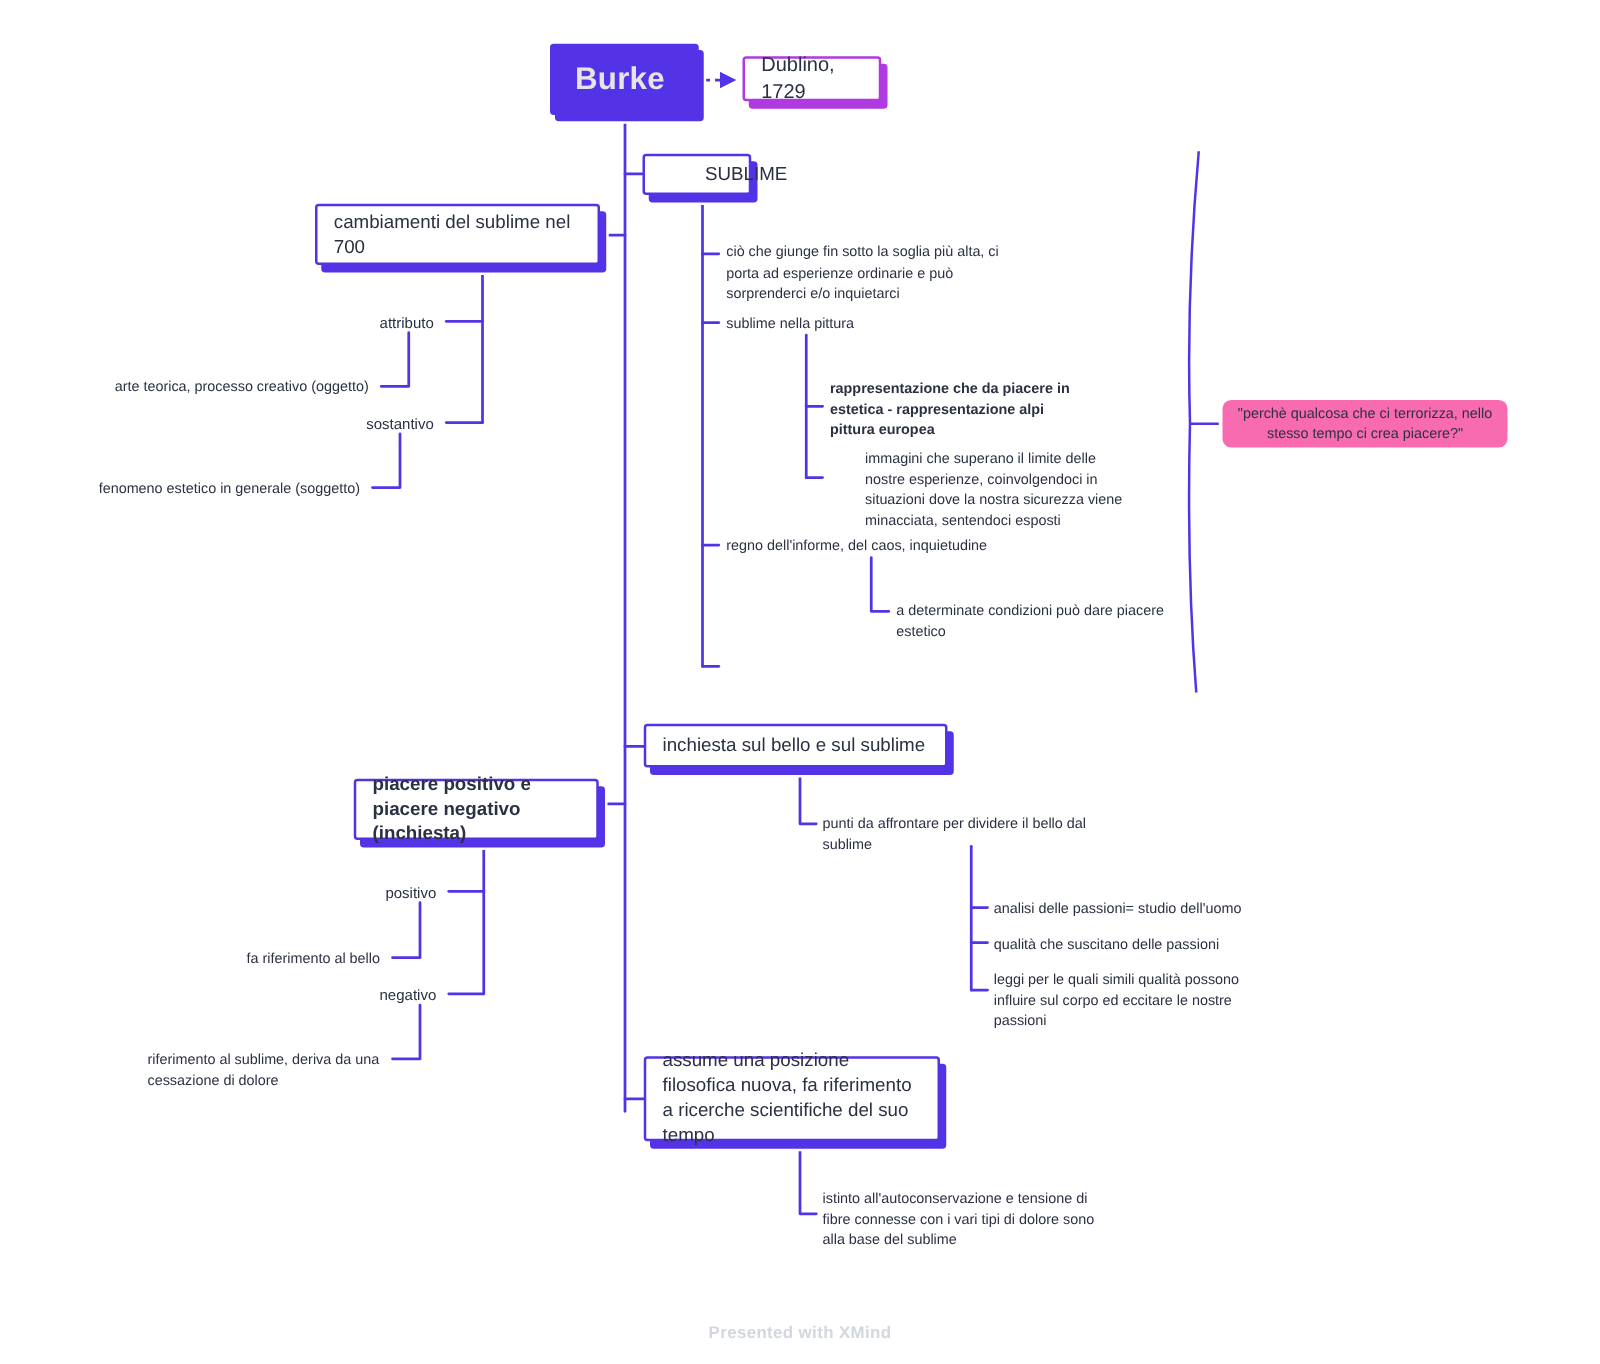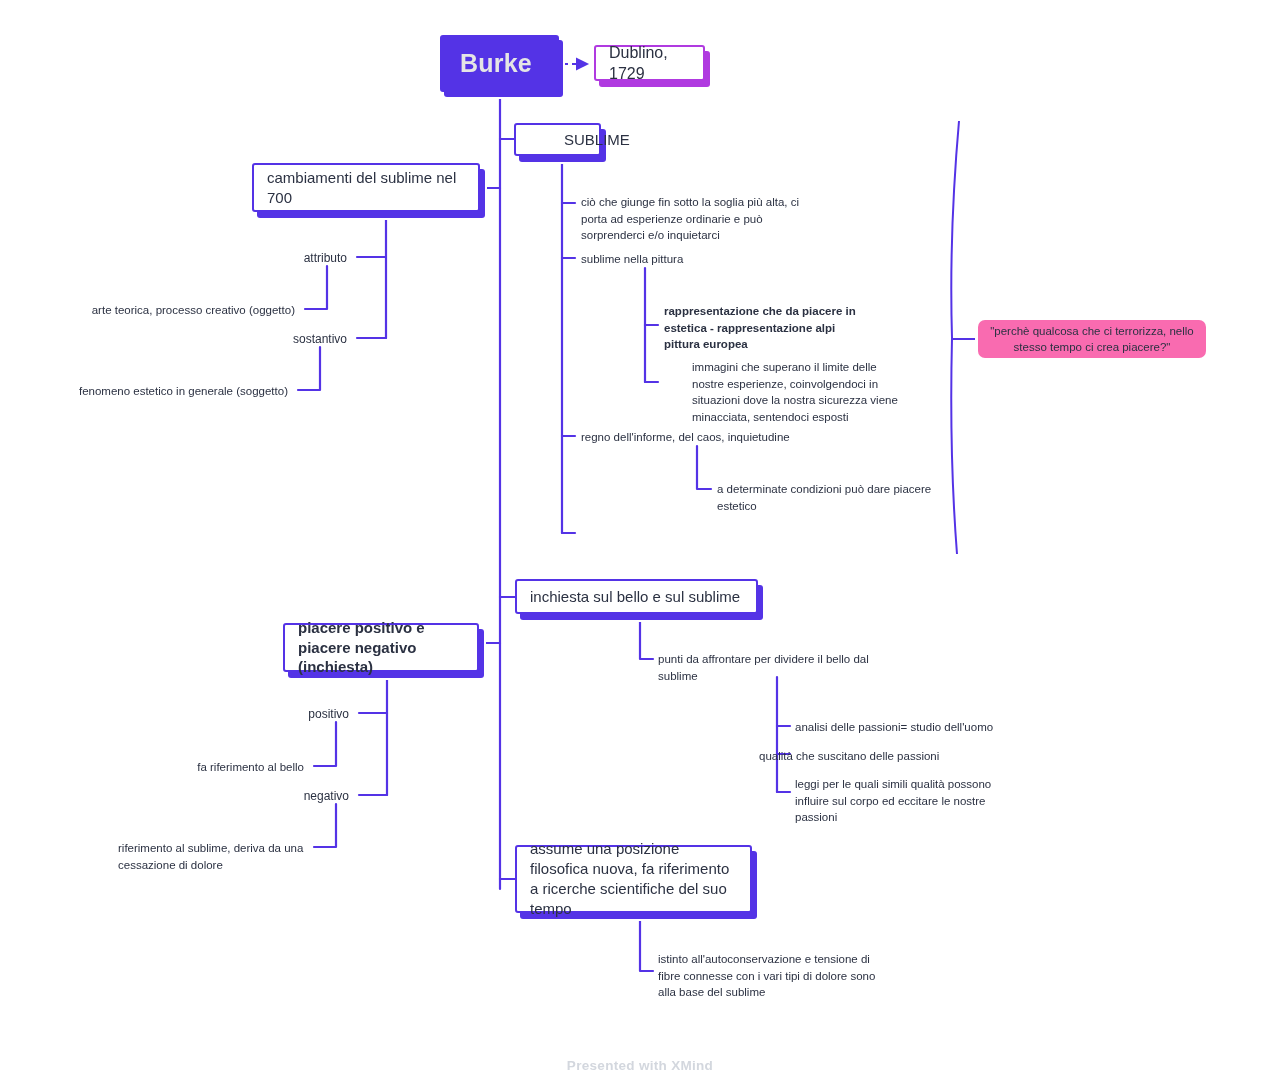--- a/index.html
+++ b/index.html
@@ -243,21 +243,21 @@
   </div>
 
   <div class="plain" style="left:658px; top:651px; width:232px;">
     <span>punti da affrontare per dividere il bello dal sublime</span>
   </div>
 
   <div class="plain" style="left:795px; top:719px; width:215px;">
     <span>analisi delle passioni= studio dell'uomo</span>
   </div>
 
-  <div class="plain" style="left:759px; top:748px; width:215px;">
+  <div class="plain" style="left:795px; top:748px; width:215px;">
     <span>qualità che suscitano delle passioni</span>
   </div>
 
   <div class="plain" style="left:795px; top:776px; width:212px;">
     <span>leggi per le quali simili qualità possono influire sul corpo ed eccitare le nostre passioni</span>
   </div>
 
   <div class="node boxed" style="left:283px; top:623px; width:196px; height:49px;font-weight:bold;">
     <span class="txt">piacere positivo e piacere negativo (inchiesta)</span>
   </div>

